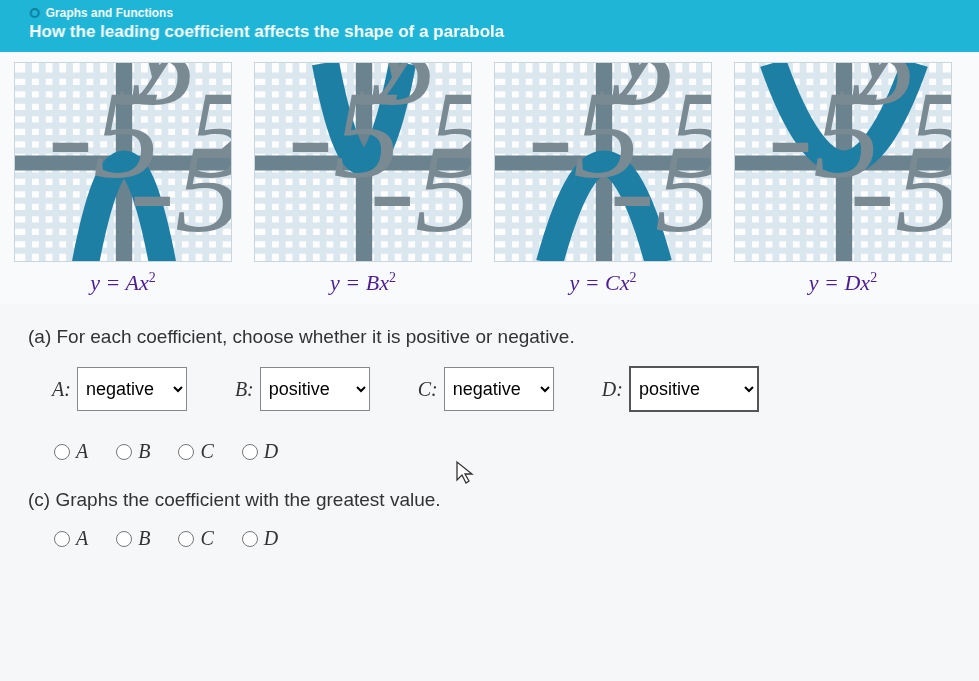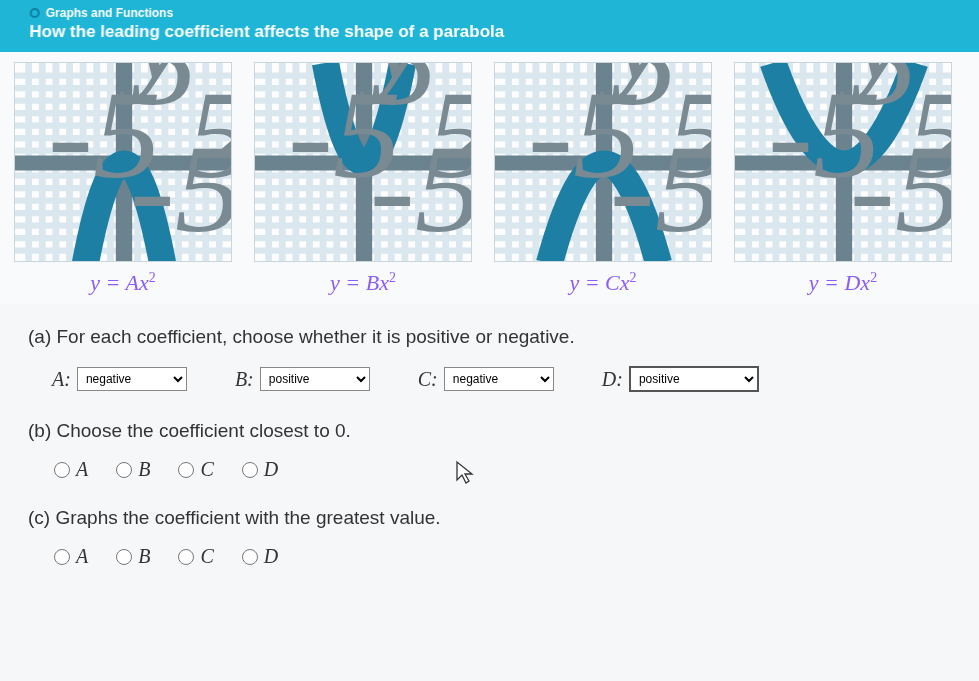--- a/index.html
+++ b/index.html
@@ -51,21 +51,21 @@
     height: 200px;
     background: #fdfdfd;
     border: 1px solid #c9d6de;
     position: relative;
     overflow: hidden;
   }
   .graph-label {
     font-family: 'Times New Roman', serif;
     font-size: 22px;
     font-style: italic;
-    color: #8b5cf6;
+    color: #4c1d95;
     margin-top: 8px;
   }
   .graph-label sup { font-size: 14px; font-style: normal; }
   .question-area {
     padding: 22px 28px;
     font-size: 19px;
     color: #333;
     font-family: Arial, sans-serif;
   }
   .question-area p { margin-bottom: 16px; }
@@ -75,22 +75,22 @@
     align-items: center;
     margin: 18px 0 28px 24px;
     font-family: 'Times New Roman', serif;
     font-style: italic;
     font-size: 20px;
   }
   .sel-group { display: flex; align-items: center; gap: 6px; }
   select {
     font-family: Arial, sans-serif;
     font-style: normal;
-    font-size: 12px;
-    padding: 3px 4px;
+    font-size: 18px;
+    padding: 10px 4px;
     border: 1px solid #888;
     background: #fff;
     min-width: 110px;
   }
   .radio-row {
     display: flex;
     gap: 28px;
     margin: 14px 0 26px 26px;
     align-items: center;
     font-family: 'Times New Roman', serif;
@@ -346,21 +346,20 @@
     </div>
     <div class="sel-group">
       <span>D:</span>
       <select style="min-width:130px;border:2px solid #555">
         <option selected="">positive</option>
         <option>negative</option>
       </select>
     </div>
   </div>
 
-  <p>(b) Choose the coefficient closest to 0.</p>
   <div class="radio-row">
     <label>
         <input type="radio" name="qb" style="">
         <span>A</span>
       </label>
     <label>
         <input type="radio" name="qb" style="">
         <span>B</span>
       </label>
     <label>

